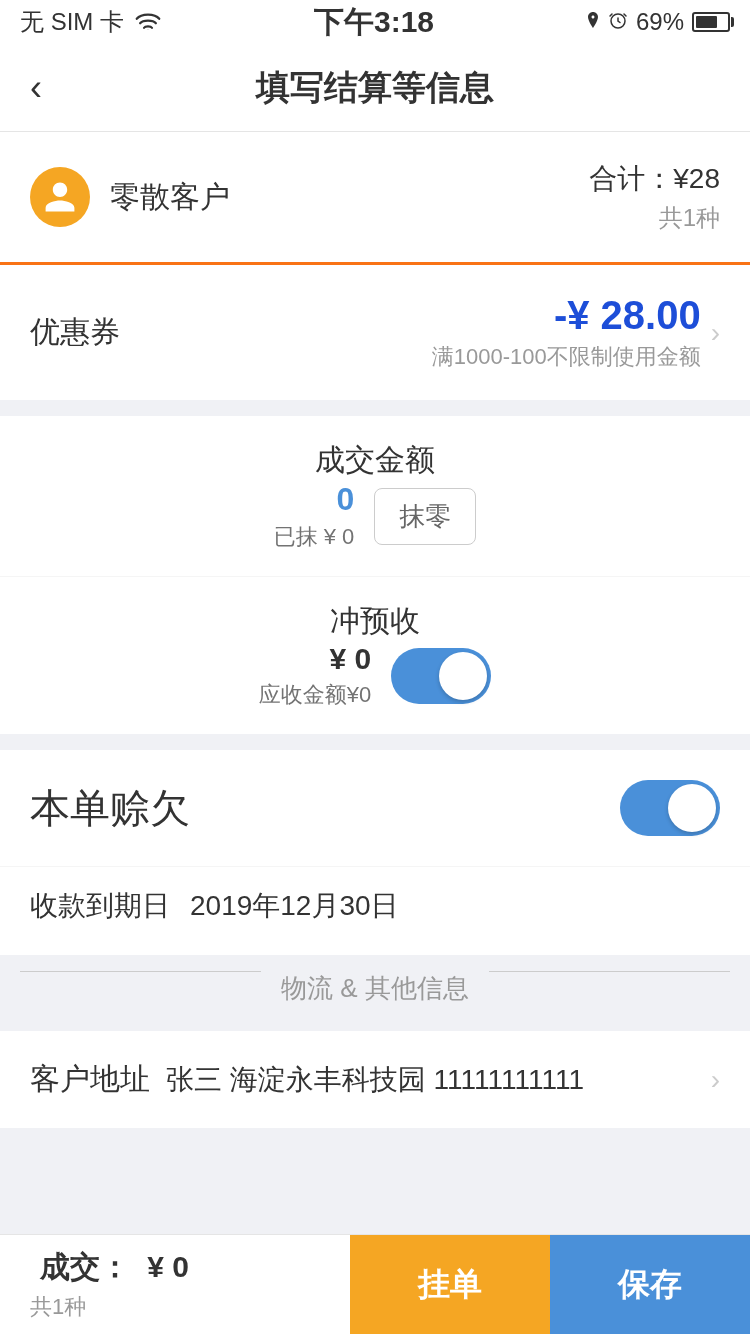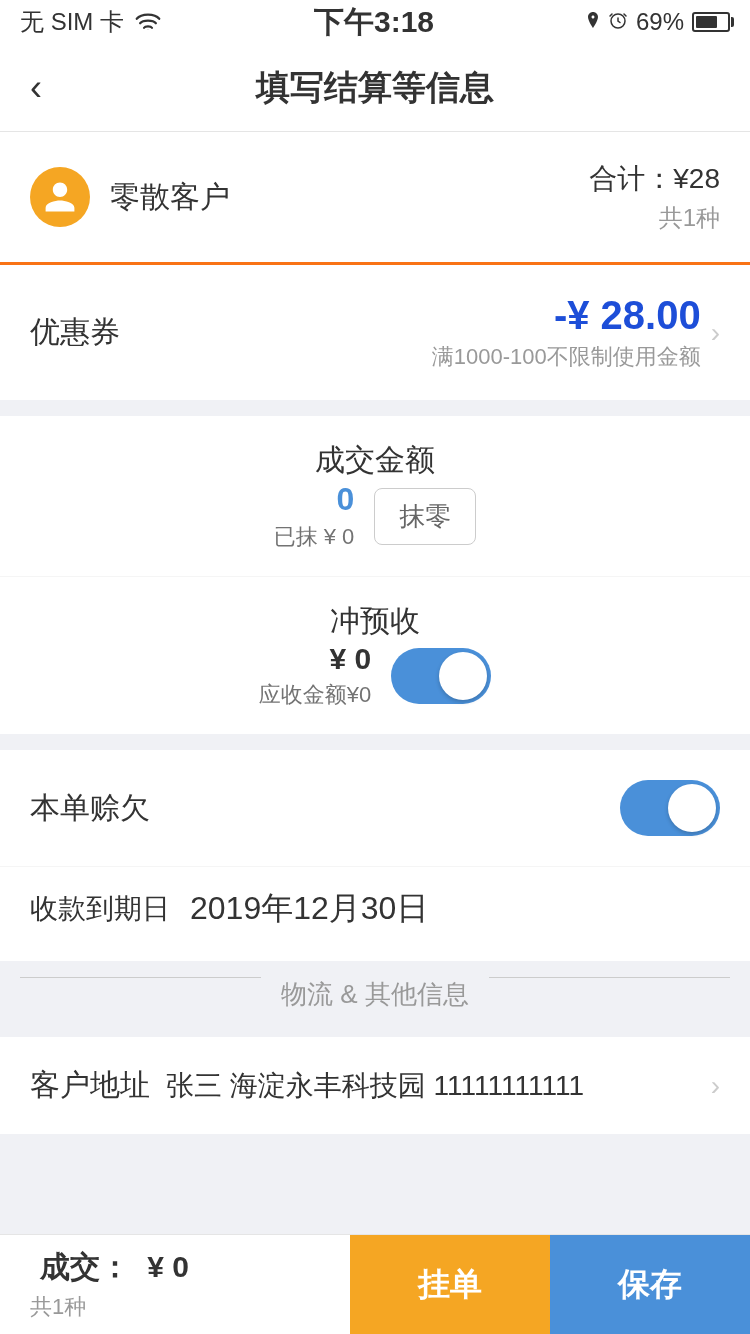--- a/index.html
+++ b/index.html
@@ -151,29 +151,29 @@
     .debt-section {
       background: #fff;
       margin-bottom: 16px;
     }
     .debt-row {
       padding: 30px 30px;
       display: flex;
       align-items: center;
       justify-content: space-between;
     }
-    .debt-label { font-size: 30px; color: #333; }
+    .debt-label { font-size: 40px; color: #333; }
     .due-date-row {
       padding: 20px 30px 30px 30px;
       display: flex;
       align-items: center;
       border-top: 1px solid #f5f5f5;
     }
     .due-date-label { font-size: 28px; color: #333; margin-right: 20px; }
-    .due-date-value { font-size: 32px; color: #333; }
+    .due-date-value { font-size: 28px; color: #333; }
 
     
     .divider-section {
       background: #f0f1f5;
       height: 60px;
       display: flex;
       align-items: flex-start;
       justify-content: center;
     }
     .divider-section::before,

